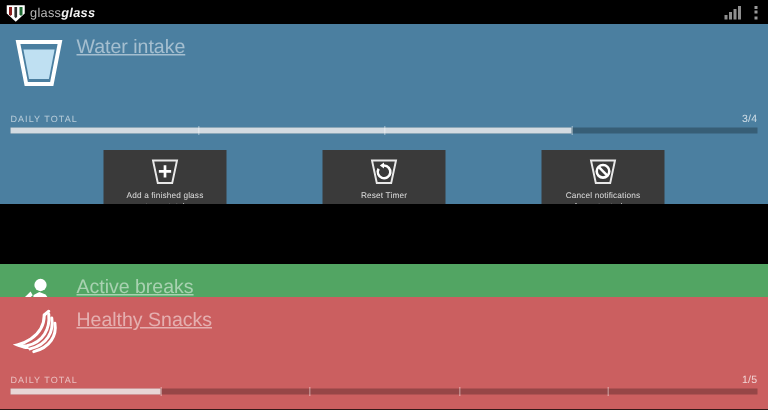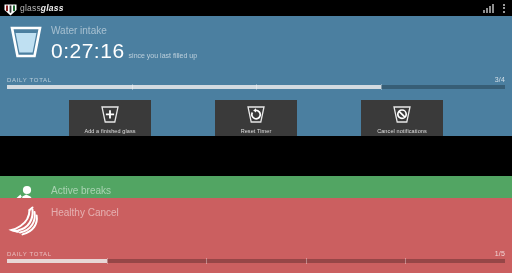--- a/index.html
+++ b/index.html
@@ -36,22 +36,23 @@
   
   .panel { position:absolute; left:0; width:512px; overflow:hidden; }
   .panel-water   { top:16px;  height:120px; background:#4b7fa0; }
   .panel-breaks  { top:136px; height:62px;  background:#52a563;margin-top:40px; }
   .panel-snacks  { top:198px; height:75px;  background:#cb5f60; }
 
   .panel-head { display:flex; align-items:flex-start; padding:5px 0 0 7px; }
   .icon-box { width:38px; height:42px; flex:none; position:relative; }
   .head-text { padding-left:6px; padding-top:3px; }
   .panel-title {
-    font-size:10px; line-height:14px; font-weight:normal;
+    font-size:13px; line-height:14px; font-weight:normal;
     color:rgba(255,255,255,.50);
+    text-decoration:underline;
   }
   .panel-timerow { display:flex; align-items:baseline; margin-top:1px; }
   .panel-time {
     font-size:21px; line-height:23px; color:#ffffff; font-weight:300;
     letter-spacing:.5px;
   }
   .panel-sub {
     font-size:7px; color:rgba(255,255,255,.62); padding-left:4px;
     white-space:nowrap;
   }
@@ -128,24 +129,20 @@
   <div class="panel panel-water">
     <div class="panel-head">
       <div class="icon-box">
         <svg width="38" height="42" viewBox="0 0 38 42">
           <path d="M5 7 L33 7 L27.5 35 L10.5 35 Z" fill="none" stroke="#ffffff" stroke-width="2.6" stroke-linejoin="miter"></path>
           <path d="M8.6 12 L29.4 12 L25.6 31.6 L12.4 31.6 Z" fill="#bfe0f2"></path>
         </svg>
       </div>
       <div class="head-text">
         <div class="panel-title">Water intake</div>
-        <div class="panel-timerow">
-          <span class="panel-time">0:27:16</span>
-          <span class="panel-sub">since you last filled up</span>
-        </div>
       </div>
     </div>
 
     <div class="progress-wrap water-progress">
       <div class="progress-labels">
         <span>DAILY TOTAL</span>
         <span class="progress-frac">3/4</span>
       </div>
       <div class="track">
         <div class="fill" style="width:75%"></div>
@@ -229,21 +226,21 @@
           <g fill="none" stroke="#ffffff" stroke-width="2" stroke-linecap="round">
             <path d="M25.5 6.5 C26.5 16 22 25 11 27.5 C7 28.2 4.5 27 4.5 27 C4.5 27 9 26 13.5 23 C19.5 19 22.5 13 22.5 7"></path>
             <path d="M27.5 9 C29 18 24.5 27 13 29.6"></path>
             <path d="M29.6 12.5 C31 20.5 26.5 28.6 15.5 31.4"></path>
             <path d="M22.5 7 L25.5 4.5"></path>
           </g>
           <path d="M4.5 27 C4.5 27 8 30.5 13 29.6 L11 27.5 Z" fill="#ffffff"></path>
         </svg>
       </div>
       <div class="head-text">
-        <div class="panel-title">Healthy Cancel</div>
+        <div class="panel-title">Healthy Snacks</div>
       </div>
     </div>
 
     <div class="progress-wrap snacks-progress">
       <div class="progress-labels">
         <span>DAILY TOTAL</span>
         <span class="progress-frac">1/5</span>
       </div>
       <div class="track">
         <div class="fill" style="width:20%"></div>

